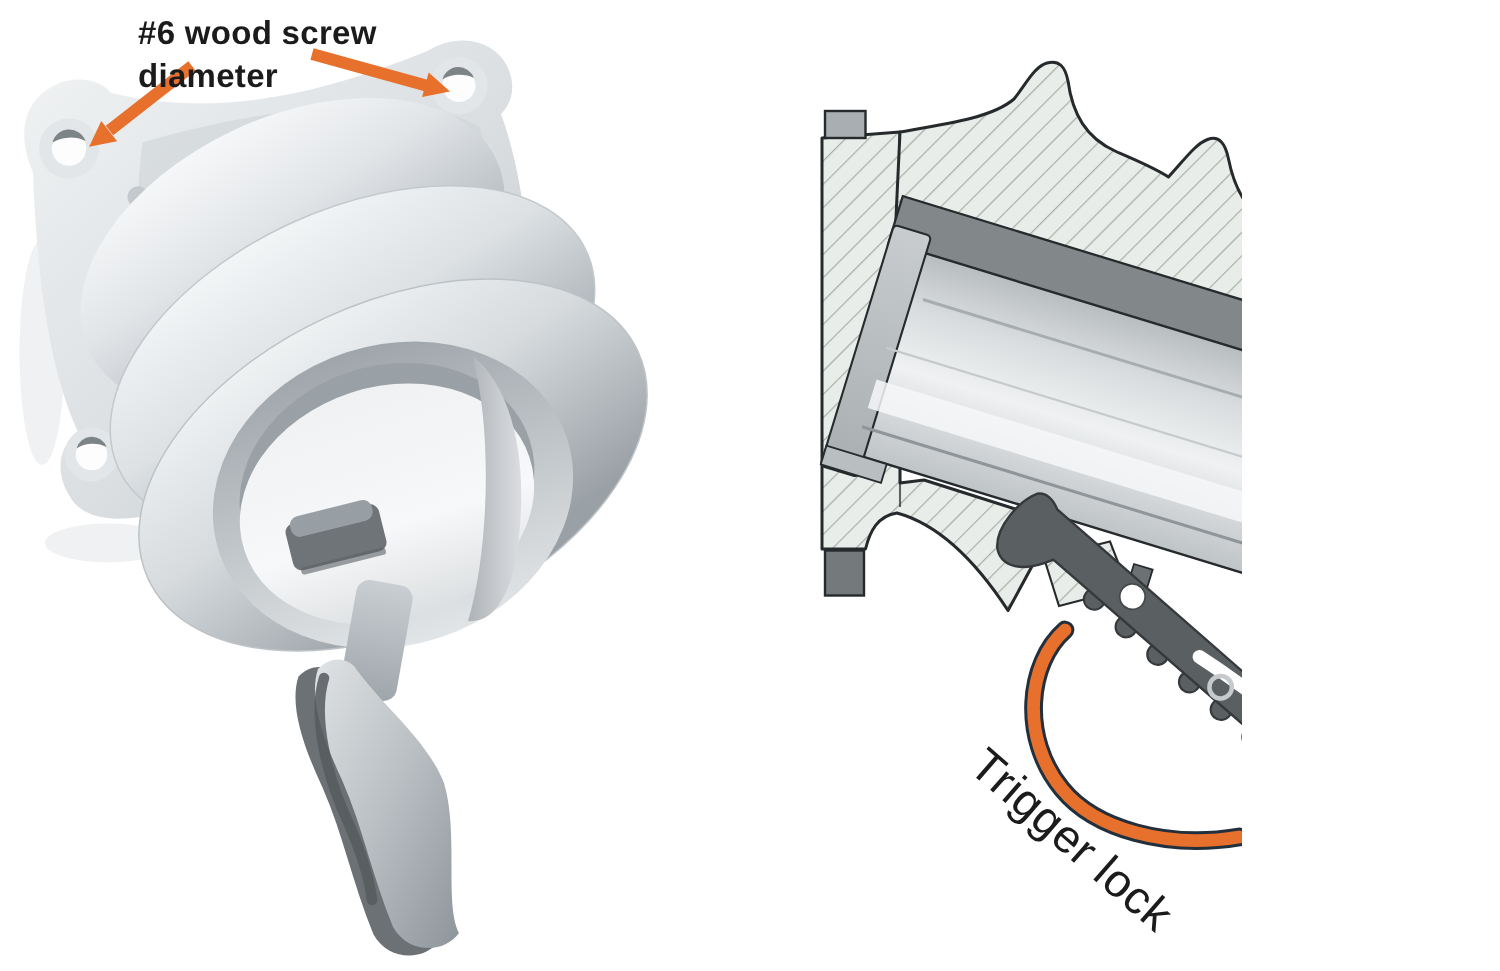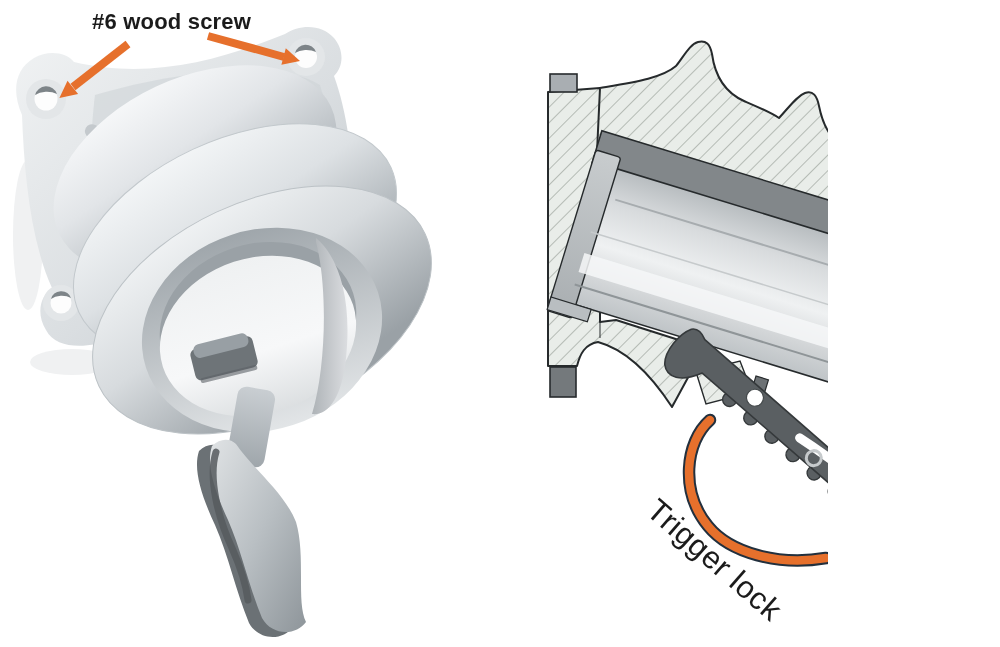--- a/index.html
+++ b/index.html
@@ -216,17 +216,18 @@
 
     <g>
       <path d="M210,420 C185,442 180,492 208,526 C230,553 278,566 326,558" fill="none" stroke="#22303e" stroke-width="12.5" stroke-linecap="round"></path>
       <path d="M210,420 C185,442 180,492 208,526 C230,553 278,566 326,558" fill="none" style="stroke:var(--accent-orange,#e6702c)" stroke-width="8.5" stroke-linecap="round"></path>
       <polygon points="374,548 340,536 347,555 338,571" style="fill:var(--accent-orange,#e6702c)" stroke="#22303e" stroke-width="2" stroke-linejoin="round"></polygon>
     </g>
   </svg>
 
   <div class="label screw-label">
     <span>#6 wood screw</span>
+    <span>diameter</span>
   </div>
 
   <div class="label trigger-label">Trigger lock</div>
 
 </div>
 
 </body></html>

